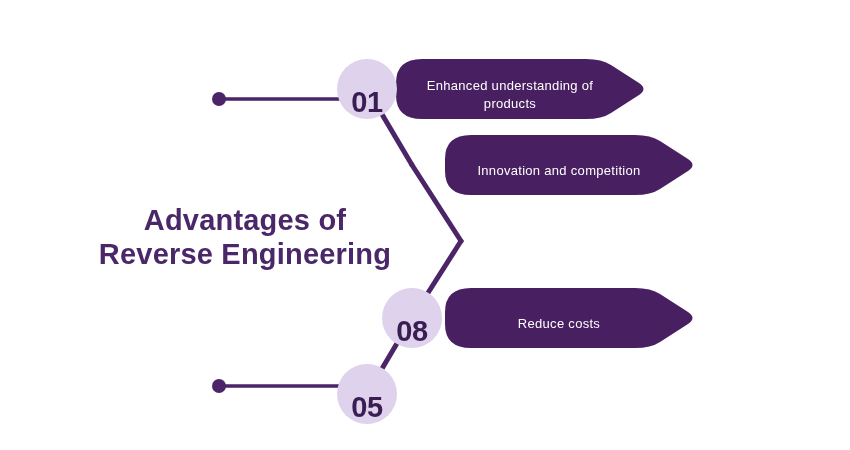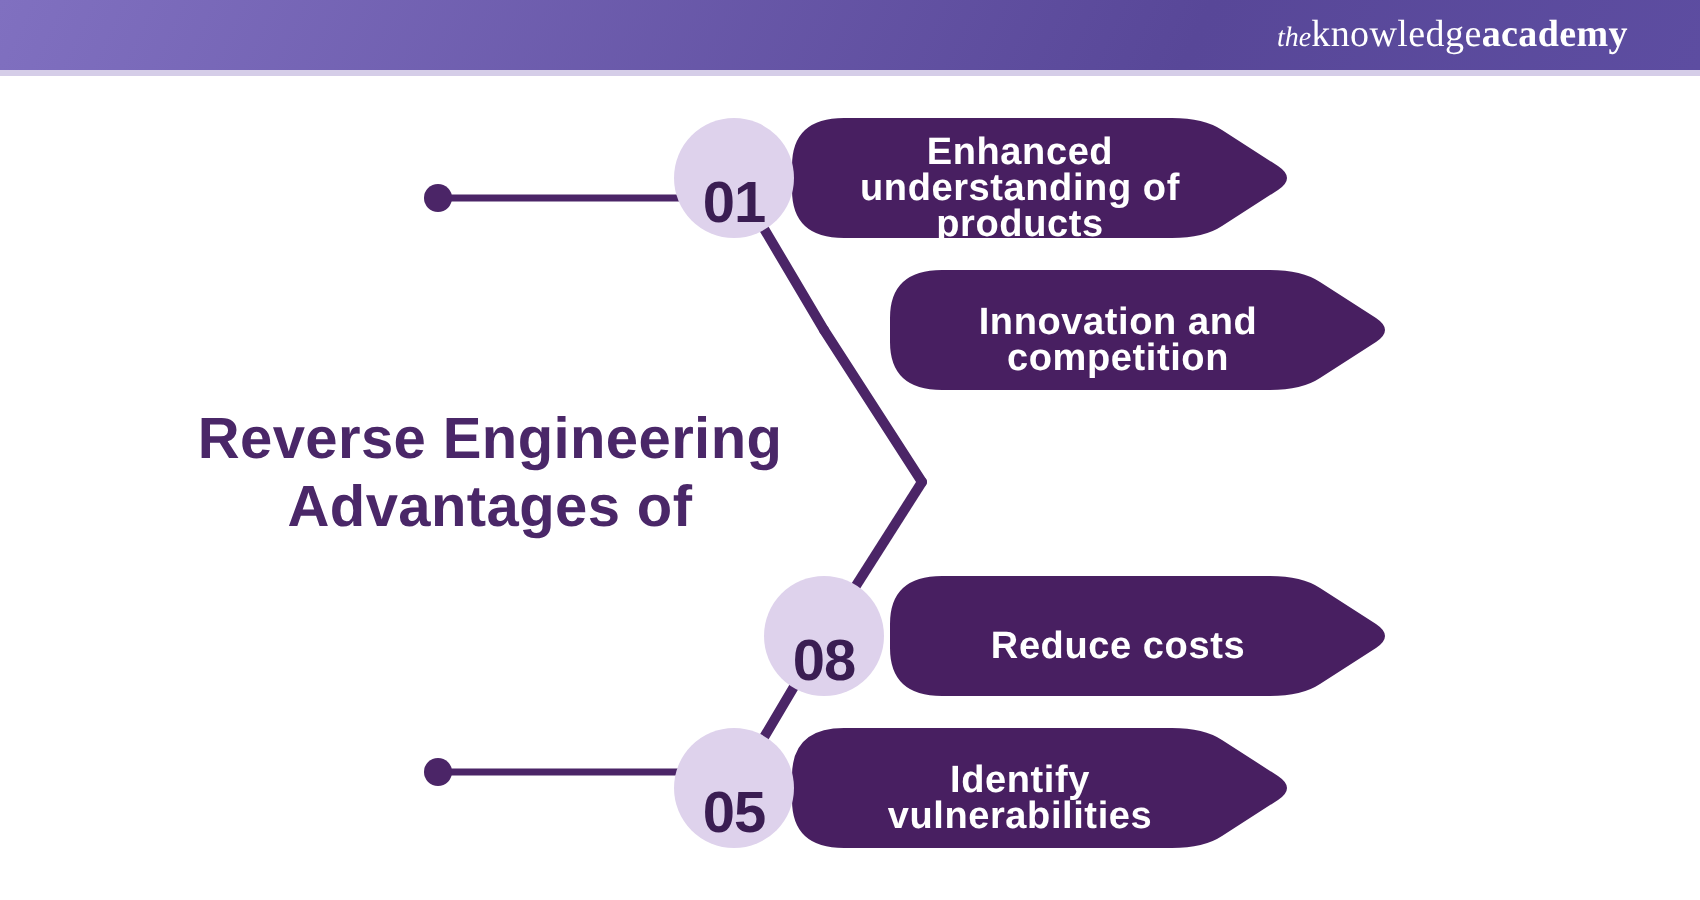--- a/index.html
+++ b/index.html
@@ -67,21 +67,21 @@
     z-index:2;
   }
   .banner-shape{position:absolute;left:0;top:0;width:252px;height:60px;}
   .banner-shape path{fill:var(--banner-fill);}
   .banner-label{
     position:absolute;left:0;top:0;width:252px;height:72px;
     display:flex;align-items:center;justify-content:center;
     text-align:center;
     padding:0 50px 0 26px;
     color:var(--banner-text);
-    font-size:19px;font-weight:700;line-height:18px;
+    font-size:13px;font-weight:400;line-height:18px;
     letter-spacing:0.3px;
   }
   .b1{left:396px;top:59px;}
   .b2{left:445px;top:135px;}
   .b3{left:494px;top:211px;}
   .b4{left:445px;top:288px;}
   .b5{left:396px;top:364px;}
   
   .num-circle{
     position:absolute;width:60px;height:60px;border-radius:50%;
@@ -97,29 +97,24 @@
   .c2{left:382px;top:135px;}
   .c3{left:431px;top:211px;}
   .c4{left:382px;top:288px;}
   .c5{left:337px;top:364px;}
 </style>
 </head>
 <body>
 
 <div class="stage">
 
-  <div class="header-bar">
-    <div class="brand-logo">
-      <span class="logo-the">the</span><span class="logo-knowledge">knowledge</span><span class="logo-academy">academy</span>
-    </div>
-  </div>
 
   <div class="page-title">
+    <div>Advantages of</div>
     <div>Reverse Engineering</div>
-    <div>Advantages of</div>
   </div>
 
   <svg class="connectors" viewBox="0 0 850 450" aria-hidden="true">
     <line class="horiz" x1="219" y1="99" x2="346" y2="99"></line>
     <line class="horiz" x1="219" y1="386" x2="346" y2="386"></line>
     <line class="diag" x1="367" y1="89" x2="412" y2="165"></line>
     <line class="diag" x1="412" y1="165" x2="461" y2="241"></line>
     <line class="diag" x1="461" y1="241" x2="412" y2="318"></line>
     <line class="diag" x1="412" y1="318" x2="367" y2="394"></line>
     <circle cx="219" cy="99" r="7"></circle>
@@ -147,23 +142,17 @@
   <div class="banner b4">
     <svg class="banner-shape" viewBox="0 0 252 60" preserveAspectRatio="none">
       <path d="M 26 0 L 190 0 Q 206 0 215 6 L 243 24 Q 252 30 243 36 L 215 54 Q 206 60 190 60 L 26 60 Q 0 60 0 36 L 0 24 Q 0 0 26 0 Z"></path>
     </svg>
     <div class="banner-label">Reduce costs</div>
   </div>
   <div class="num-circle c4">
     <span class="num">08</span>
   </div>
 
-  <div class="banner b5">
-    <svg class="banner-shape" viewBox="0 0 252 60" preserveAspectRatio="none">
-      <path d="M 26 0 L 190 0 Q 206 0 215 6 L 243 24 Q 252 30 243 36 L 215 54 Q 206 60 190 60 L 26 60 Q 0 60 0 36 L 0 24 Q 0 0 26 0 Z"></path>
-    </svg>
-    <div class="banner-label">Identify vulnerabilities</div>
-  </div>
   <div class="num-circle c5">
     <span class="num">05</span>
   </div>
 
 </div>
 
 </body></html>

